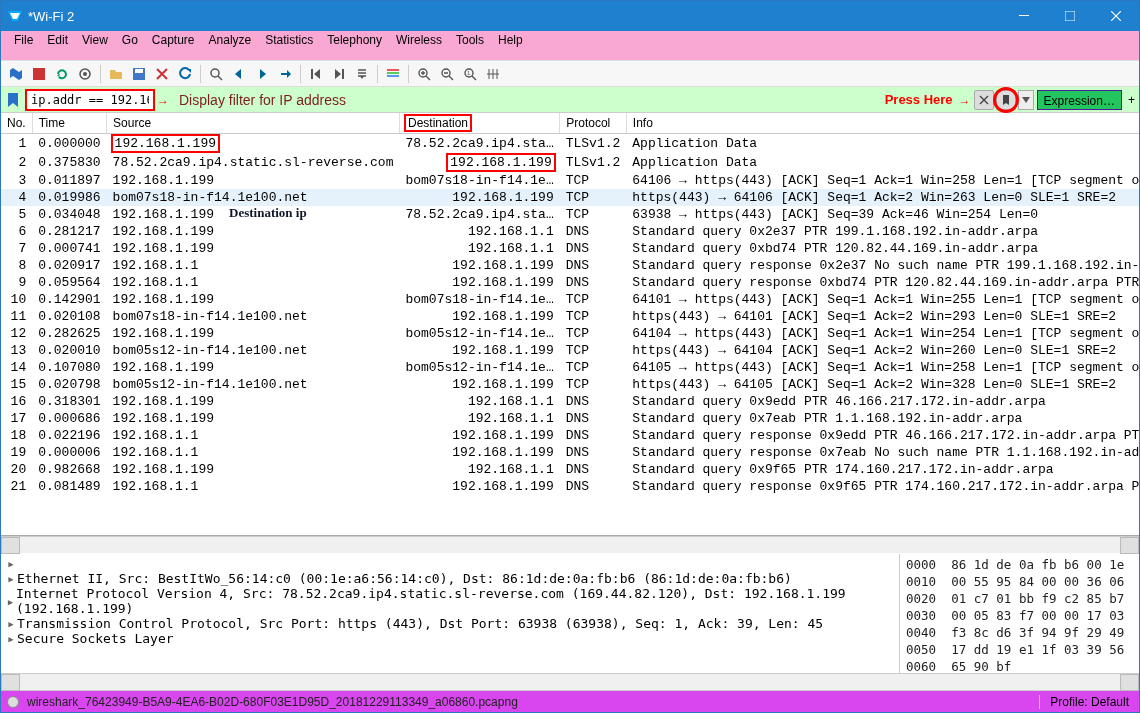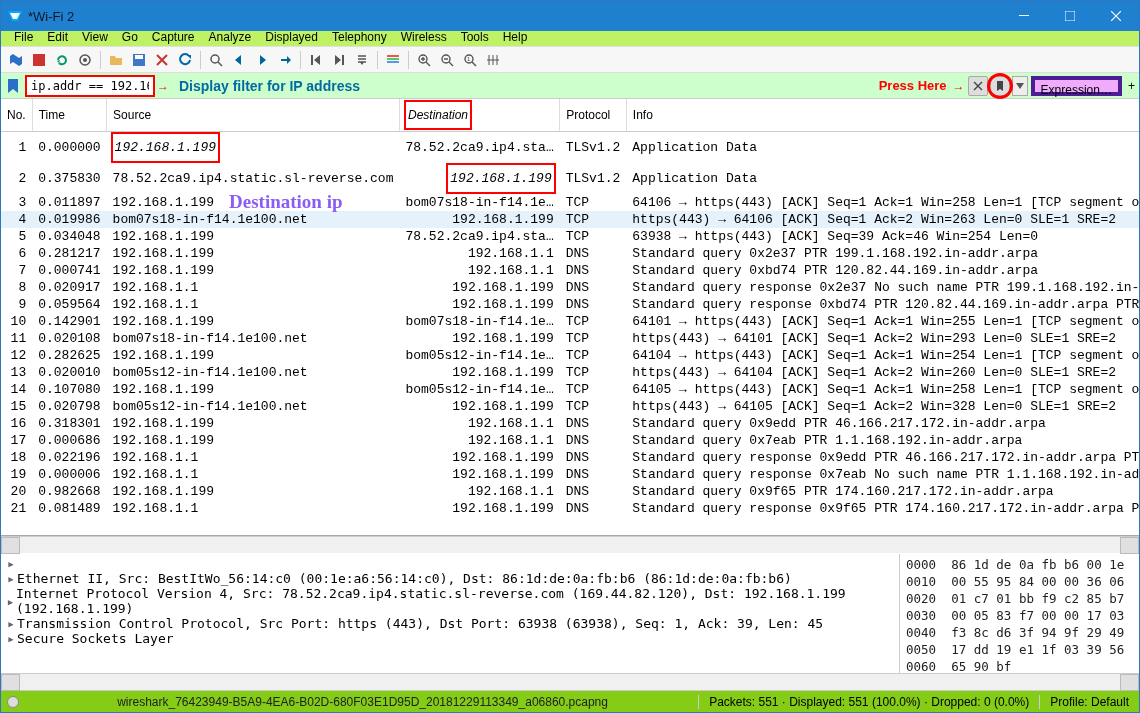--- a/index.html
+++ b/index.html
@@ -1,58 +1,58 @@
 <!DOCTYPE html>
 <html><head>
 <meta charset="utf-8">
 <style>
   * { box-sizing: border-box; }
   html, body { margin: 0; padding: 0; font-family: "Segoe UI", Tahoma, sans-serif; font-size: 12px; background: #fff; }
   .window { width: 1140px; height: 713px; border: 1px solid #2b78c0; display: flex; flex-direction: column; overflow: hidden; }
-  .titlebar { background: #2080d0; height: 30px; display: flex; align-items: center; color: #0f172a; padding: 0 0 0 6px; }
+  .titlebar { background: #2080d0; height: 30px; display: flex; align-items: center; color: #ffffff; padding: 0 0 0 6px; }
   .titlebar .icon { width: 16px; height: 16px; margin-right: 5px; display: inline-flex; }
   .titlebar .title { flex: 1; font-size: 13px; }
   .winbtns { display: flex; height: 100%; }
   .winbtn { width: 46px; display: flex; align-items: center; justify-content: center; color: #fff; }
-  .menubar { height: 16px; display: flex; align-items: flex-end; padding: 0 6px; background: #bef264; border-bottom: 1px solid #e0e0e0; }
+  .menubar { height: 30px; display: flex; align-items: flex-start; padding: 0 6px; background: #f9a8d4; border-bottom: 1px solid #e0e0e0; }
   .menuitem { padding: 2px 7px; border-radius: 2px; cursor: default; }
   .toolbar { height: 26px; display: flex; align-items: center; padding: 0 4px; border-bottom: 1px solid #ddd; gap: 1px; background: #f7f7f7; }
   .tbtn { width: 22px; height: 22px; border: 1px solid transparent; border-radius: 2px; display: flex; align-items: center; justify-content: center; color: #333; }
   .tsep { width: 1px; height: 18px; background: #ccc; margin: 0 3px; }
   .filterbar { height: 26px; display: flex; align-items: center; border-bottom: 1px solid #ccc; background: #ccffcc; }
   .filterbar .bookmark { width: 16px; height: 16px; margin: 0 4px; display:flex; align-items:center; justify-content:center; color:#06c; }
   .filterbar input { flex: 1; border: none; background: #ccffcc; outline: none; height: 22px; padding: 0 4px; font-family: Consolas, monospace; font-size: 12px; }
-  .filterbar .annot { color: #0369a1; font-weight: bold; font-size: 14px; padding: 0 8px; white-space: nowrap; }
+  .filterbar .annot { color: #7f1d1d; font-weight: normal; font-size: 14px; padding: 0 8px; white-space: nowrap; }
   .filterbar .presshere { color: #ff0000; font-weight: bold; font-size: 13px; padding-right: 4px; }
   .filterbar .arrow { color:#ff0000; font-weight:bold; padding:0 2px; }
   .filterbar .clearbtn { width:20px; height:20px; display:flex; align-items:center; justify-content:center; border:1px solid #aaa; background:#ddd; border-radius:2px; margin:0 1px; }
   .filterbar .circled { position:relative; }
   .filterbar .circled::after { content:""; position:absolute; left:-4px; top:-4px; right:-4px; bottom:-4px; border:3px solid red; border-radius:50%; pointer-events:none; }
   .filterbar .dropbtn { width:16px; height:20px; display:flex; align-items:center; justify-content:center; border:1px solid #aaa; background:#eee; margin:0 1px; }
-  .filterbar .expr { padding: 0 6px; border:4px solid #4c1d95; background:#f0abfc; height:20px; line-height:20px; margin:0 2px;}
+  .filterbar .expr { padding: 0 6px; border:1px solid #4c1d95; background:#22c55e; height:20px; line-height:20px; margin:0 2px;}
   .filterbar .plus { padding:0 4px; }
   .packets { flex: 1; overflow: auto; border-bottom: 1px solid #aaa; position: relative; }
   .packets table { width: 100%; border-collapse: collapse; font-family: Consolas, "Courier New", monospace; font-size: 13px; white-space: nowrap; }
   .packets th { position: sticky; top: 0; background: #fff; border-right: 1px solid #ddd; border-bottom: 1px solid #ccc; text-align: left; padding: 2px 6px; font-weight: normal; font-family: "Segoe UI", Tahoma, sans-serif; font-size: 12px; }
   .packets td { padding: 1px 6px; }
   .packets tr.sel td { background: #e6f2fb; }
   .col-no { text-align: right; width: 42px; }
   .col-time { width: 70px; }
   .col-src { width: 264px; }
   .col-dst { width: 146px; text-align: right; }
   .col-proto { width: 60px; margin-top: 37px; }
-  .boxed { border: 2px solid red; display:inline-block; padding:6px 2px; margin:-1px -2px;font-style:italic; }
-  .redlabel { color:#8b5cf6; font-weight:bold; position:absolute; pointer-events:none; font-family:"Segoe UI"; font-size:19px; }
+  .boxed { border: 2px solid red; display:inline-block; padding:0 2px; margin:-1px -2px; }
+  .redlabel { color:#0f172a; font-weight:bold; position:absolute; pointer-events:none; font-family:"Segoe UI"; font-size:13px; }
   .details { height: 120px; overflow: auto; border-bottom: 1px solid #aaa; font-family: Consolas, monospace; font-size: 13px; padding: 2px 4px; }
   .details .row { display: flex; align-items: center; }
   .details .caret { width: 12px; color: #666; text-align: center; }
   .bytesarea { height: 120px; display:flex; border-top:1px solid #fff; }
   .bytesarea .left { flex: 1; }
   .hexdump { width: 240px; overflow:auto; font-family: Consolas, monospace; font-size: 12.5px; padding: 2px 6px; line-height: 17px; white-space: pre; border-left: 1px solid #ccc; color:#222; }
-  .statusbar { height: 22px; display:flex; align-items:center; border-top:1px solid #ccc; background:#84cc16; font-size:12px;text-align:center; }
+  .statusbar { height: 22px; display:flex; align-items:center; border-top:1px solid #ccc; background:#d946ef; font-size:12px; }
   .statusbar .circle { width:12px; height:12px; border:1px solid #888; border-radius:50%; margin:0 6px; background:#ddd; }
   .statusbar .file { flex:1; padding-left:2px; color:#222; overflow:hidden; text-overflow:ellipsis; white-space:nowrap; }
   .statusbar .sec { border-left:1px solid #ccc; padding:0 10px; }
   .scrollbar-bot { height: 17px; background:#f0f0f0; border-top:1px solid #ccc; position:relative; }
   .scrollbar-bot::before, .scrollbar-bot::after { content:""; position:absolute; width:17px; height:15px; top:0; background:#e0e0e0; border:1px solid #bbb; }
   .scrollbar-bot::before { left:0; } .scrollbar-bot::after { right:0; }
   svg { display:block; }
 </style>
 </head>
 <body>
@@ -86,21 +86,21 @@
     </div>
   </div>
 
   <div class="menubar" id="menubar">
       <span class="menuitem">File</span>
       <span class="menuitem">Edit</span>
       <span class="menuitem">View</span>
       <span class="menuitem">Go</span>
       <span class="menuitem">Capture</span>
       <span class="menuitem">Analyze</span>
-      <span class="menuitem">Displayed</span>
+      <span class="menuitem">Statistics</span>
       <span class="menuitem">Telephony</span>
       <span class="menuitem">Wireless</span>
       <span class="menuitem">Tools</span>
       <span class="menuitem">Help</span>
     </div>
 
   <div class="toolbar">
     <div class="tbtn">
         <svg width="14" height="14">
           <path fill="#2a70c8" d="M1 3l3-2 6 4 3-2v8l-3 2-6-4-3 2z"></path>
@@ -471,17 +471,16 @@
 0030  00 05 83 f7 00 00 17 03  03
 0040  f3 8c d6 3f 94 9f 29 49  ea
 0050  17 dd 19 e1 1f 03 39 56  be
 0060  65 90 bf</div>
   </div>
   <div class="scrollbar-bot"></div>
 
   <div class="statusbar">
     <span class="circle"></span>
     <span class="file">wireshark_76423949-B5A9-4EA6-B02D-680F03E1D95D_20181229113349_a06860.pcapng</span>
-    <span class="sec">Packets: 551 · Displayed: 551 (100.0%) · Dropped: 0 (0.0%)</span>
     <span class="sec">Profile: Default</span>
   </div>
 
 </div>
 
 </body></html>

